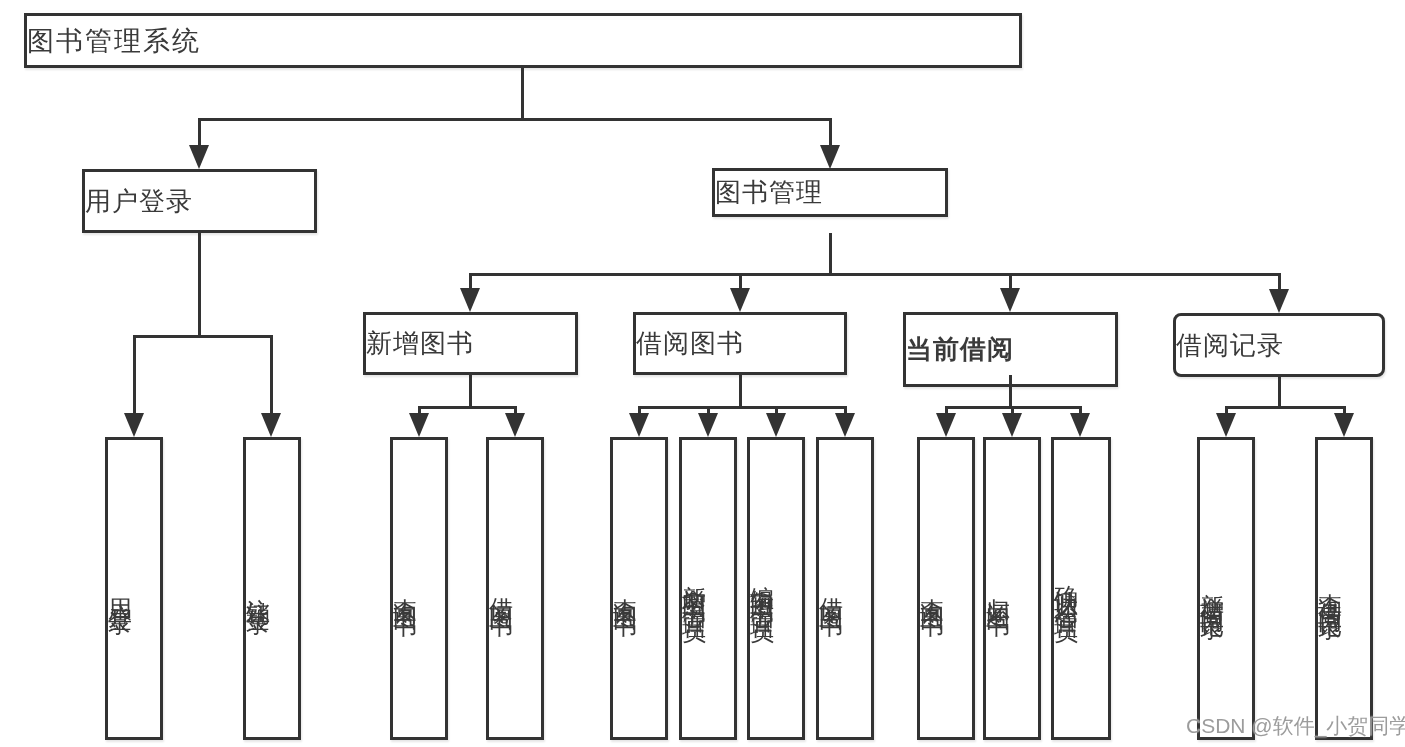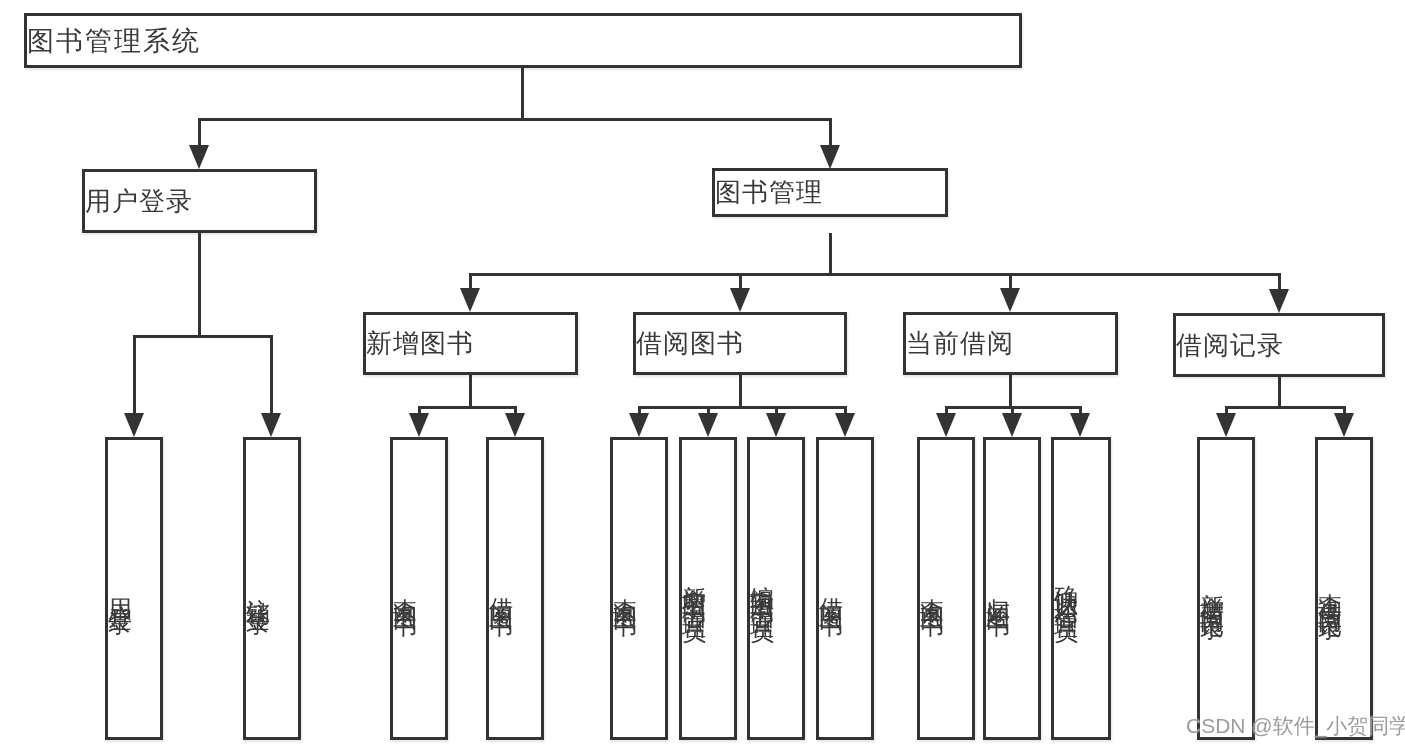--- a/index.html
+++ b/index.html
@@ -49,25 +49,25 @@
   </div>
 
   <div class="node" style="left:363px;top:312px;width:215px;height:63px;">
     <span class="hlabel">新增图书</span>
   </div>
 
   <div class="node" style="left:633px;top:312px;width:214px;height:63px;">
     <span class="hlabel">借阅图书</span>
   </div>
 
-  <div class="node" style="left:903px;top:312px;width:215px;height:63px;">
+  <div class="node" style="left:903px;top:312px;width:215px;height:75px;font-weight:bold;">
     <span class="hlabel">当前借阅</span>
   </div>
 
-  <div class="node" style="left:1173px;top:313px;width:212px;height:64px;">
+  <div class="node" style="left:1173px;top:313px;width:212px;height:64px;border-radius:8px;">
     <span class="hlabel">借阅记录</span>
   </div>
 
   <div class="node" style="left:105px;top:437px;width:58px;height:303px;">
     <span class="vlabel">用户登录</span>
   </div>
 
   <div class="node" style="left:243px;top:437px;width:58px;height:303px;">
     <span class="vlabel">注销登录</span>
   </div>

